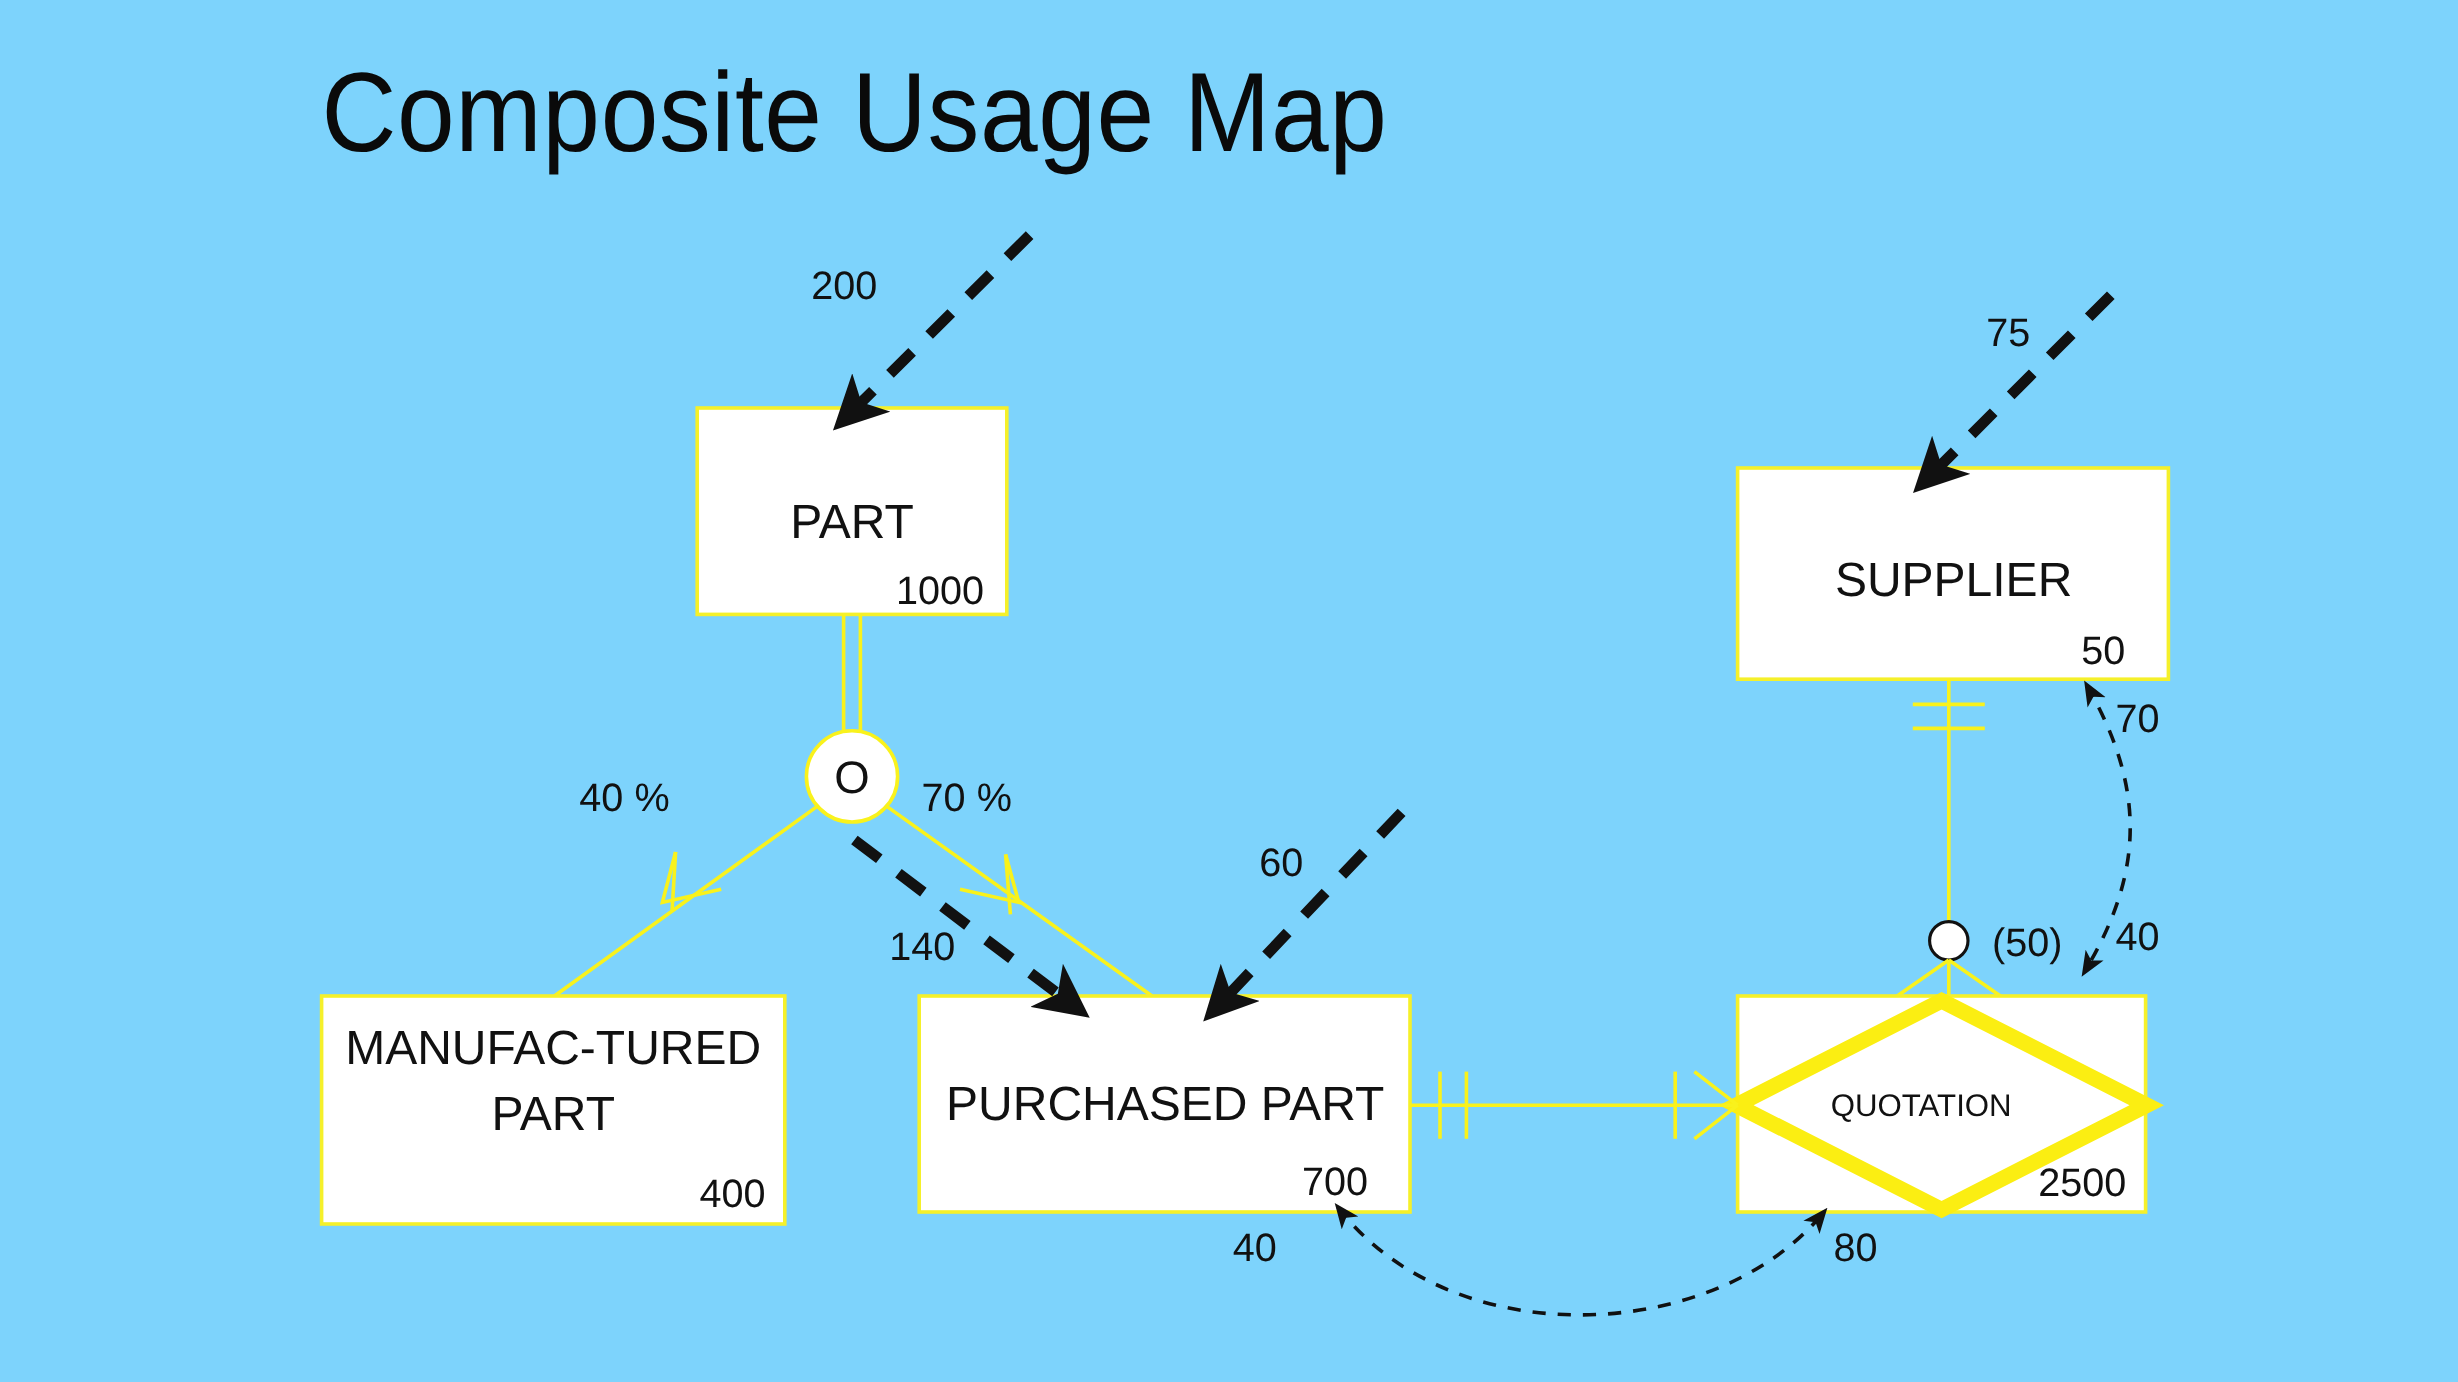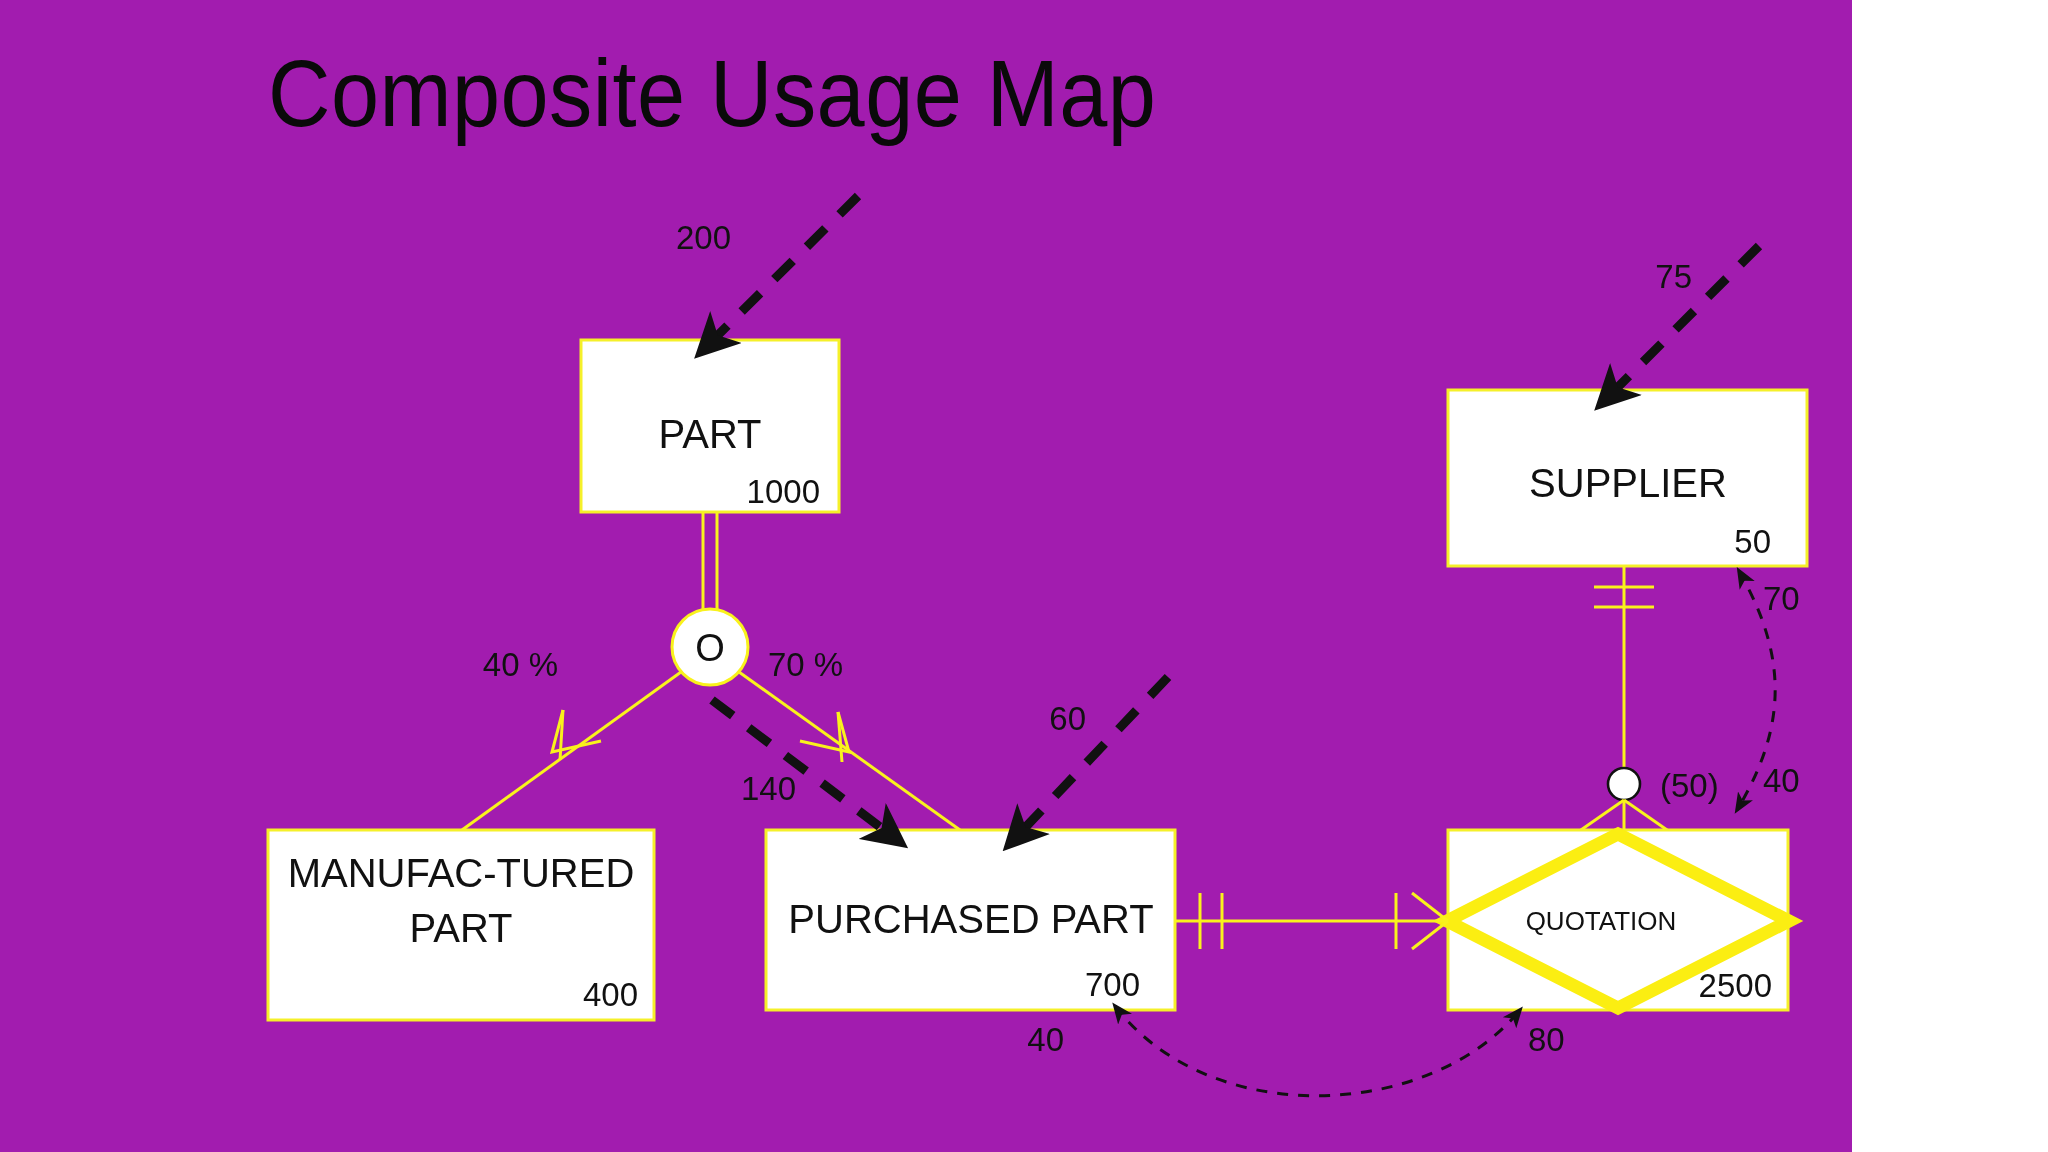--- a/index.html
+++ b/index.html
@@ -2,23 +2,23 @@
 <html><head>
 <meta charset="utf-8">
 <style>
   html, body {
     margin: 0;
     padding: 0;
     background: #ffffff;
   }
   #page {
     position: relative;
-    width: 1852px;
+    width: 2048px;
     height: 1152px;
-    background: #a21caf;
+    background: #7dd3fc;
     overflow: hidden;
     font-family: "Liberation Sans", sans-serif;
   }
   #title {
     position: absolute;
     left: 268px;
     top: 40px;
     font-family: "Liberation Sans", sans-serif;
     font-size: 94px;
     font-weight: 300;

